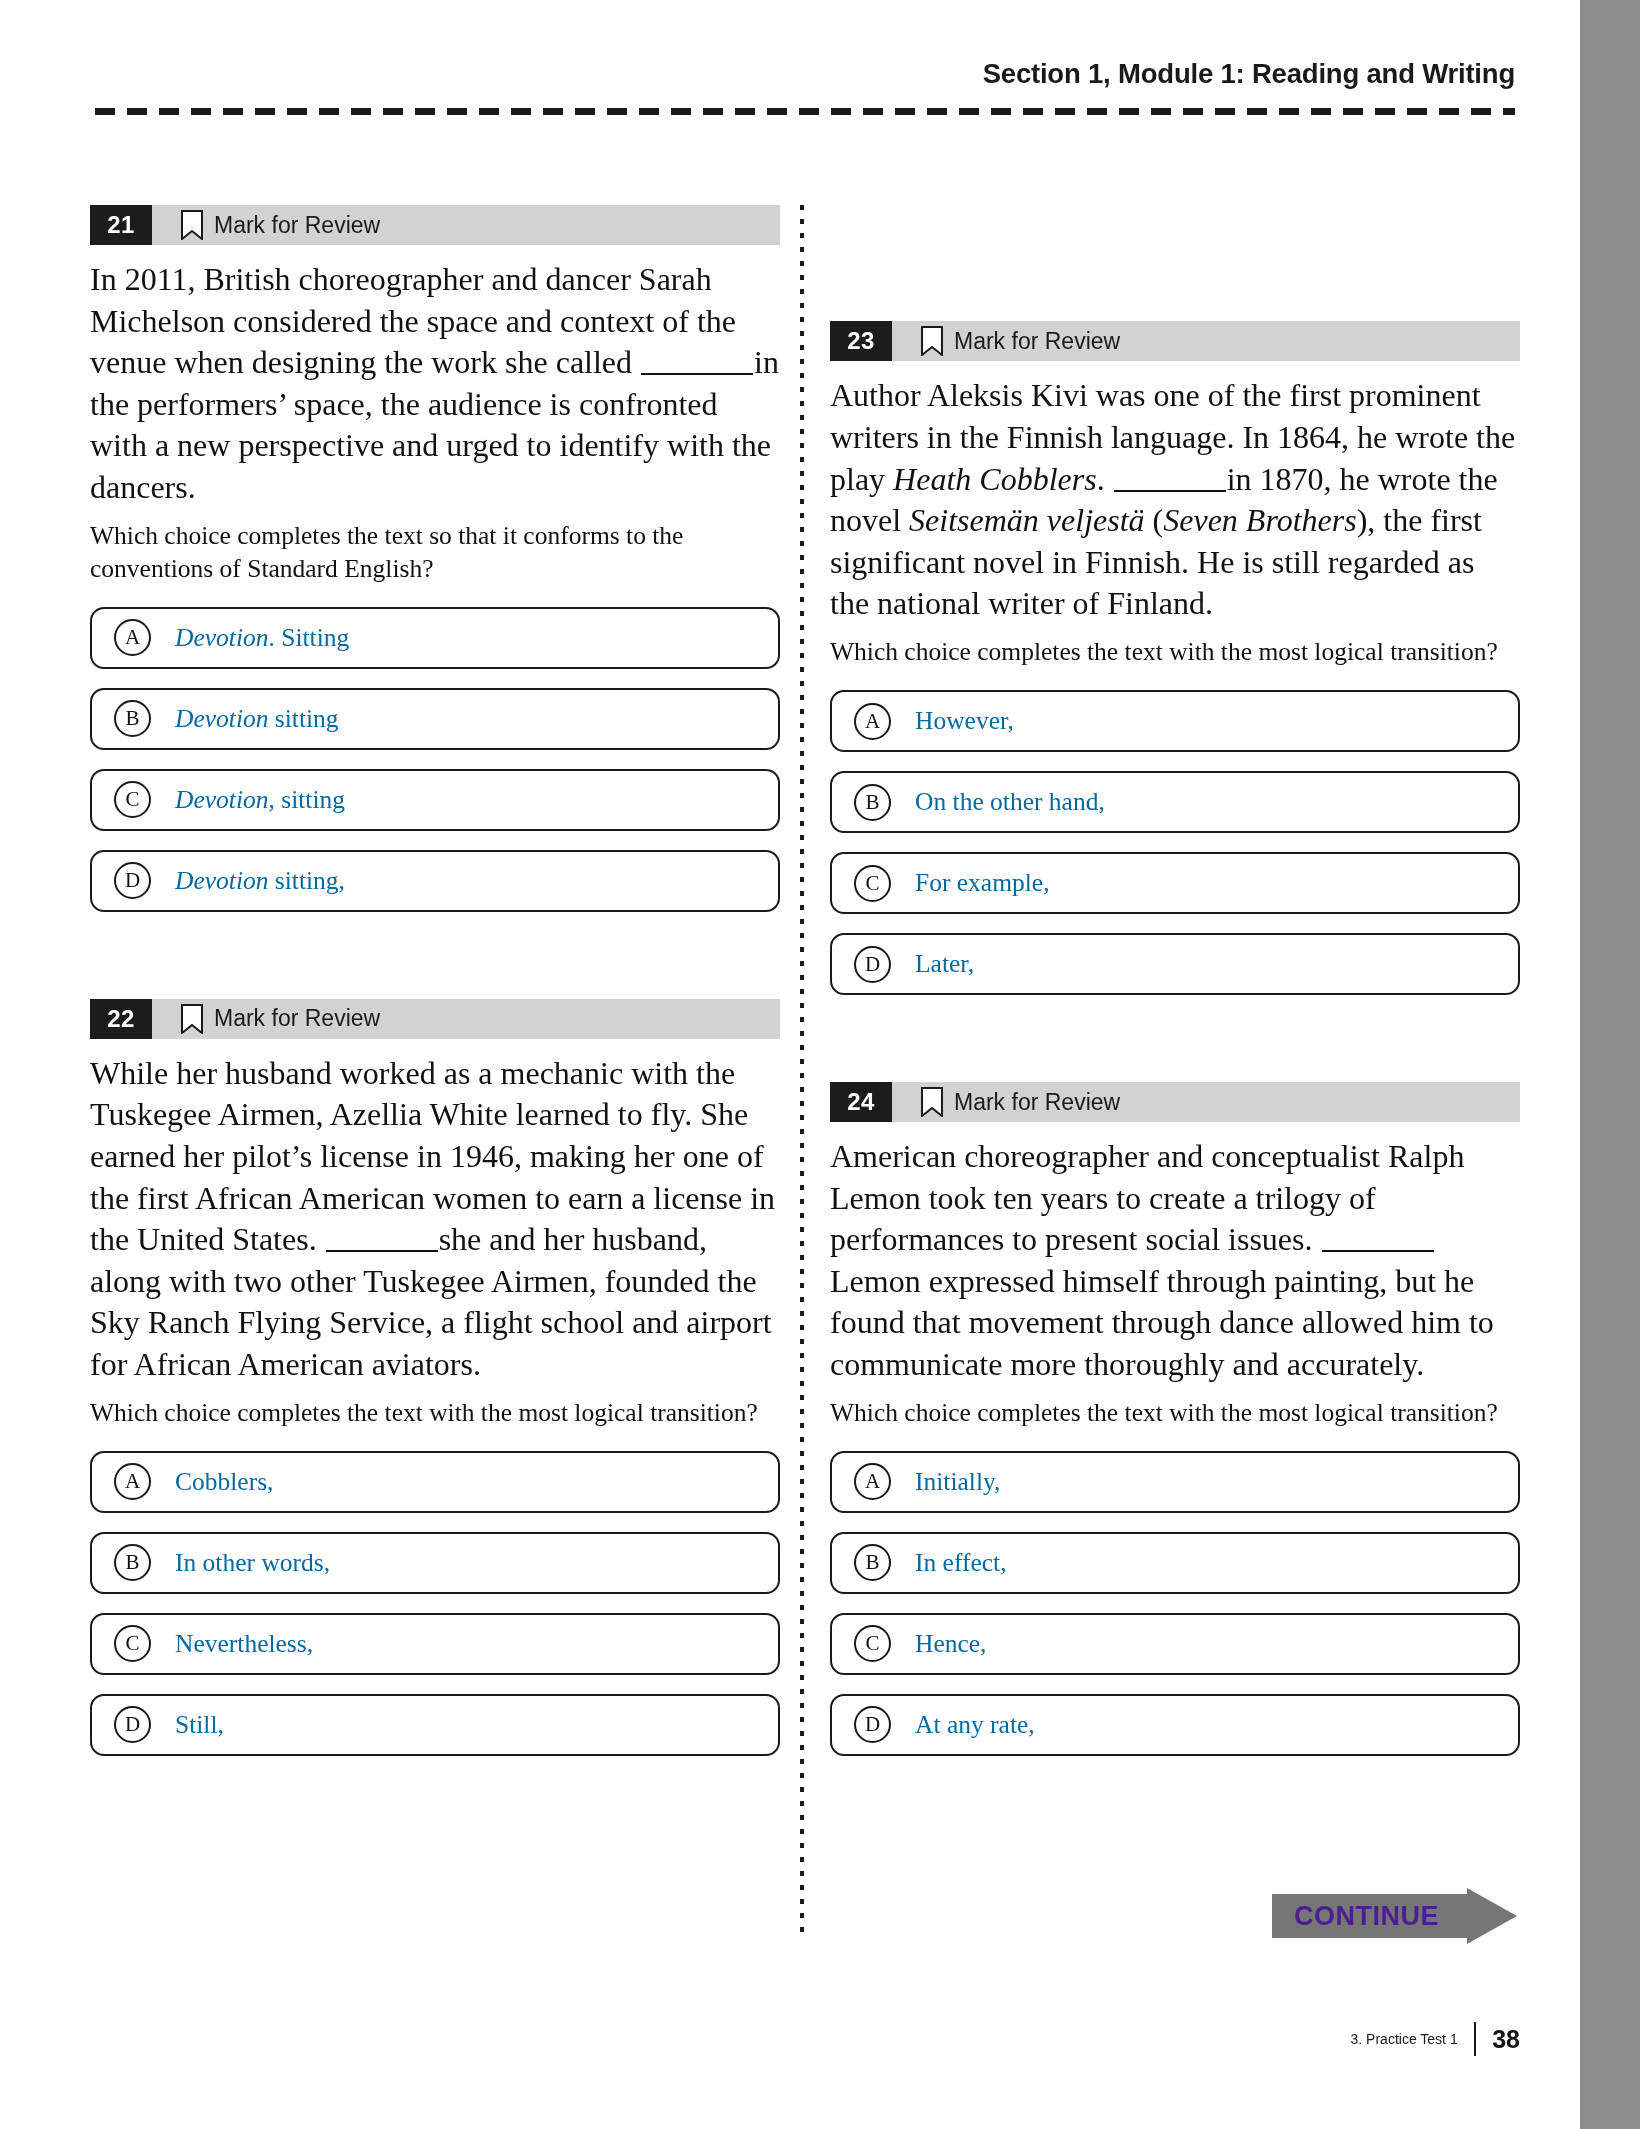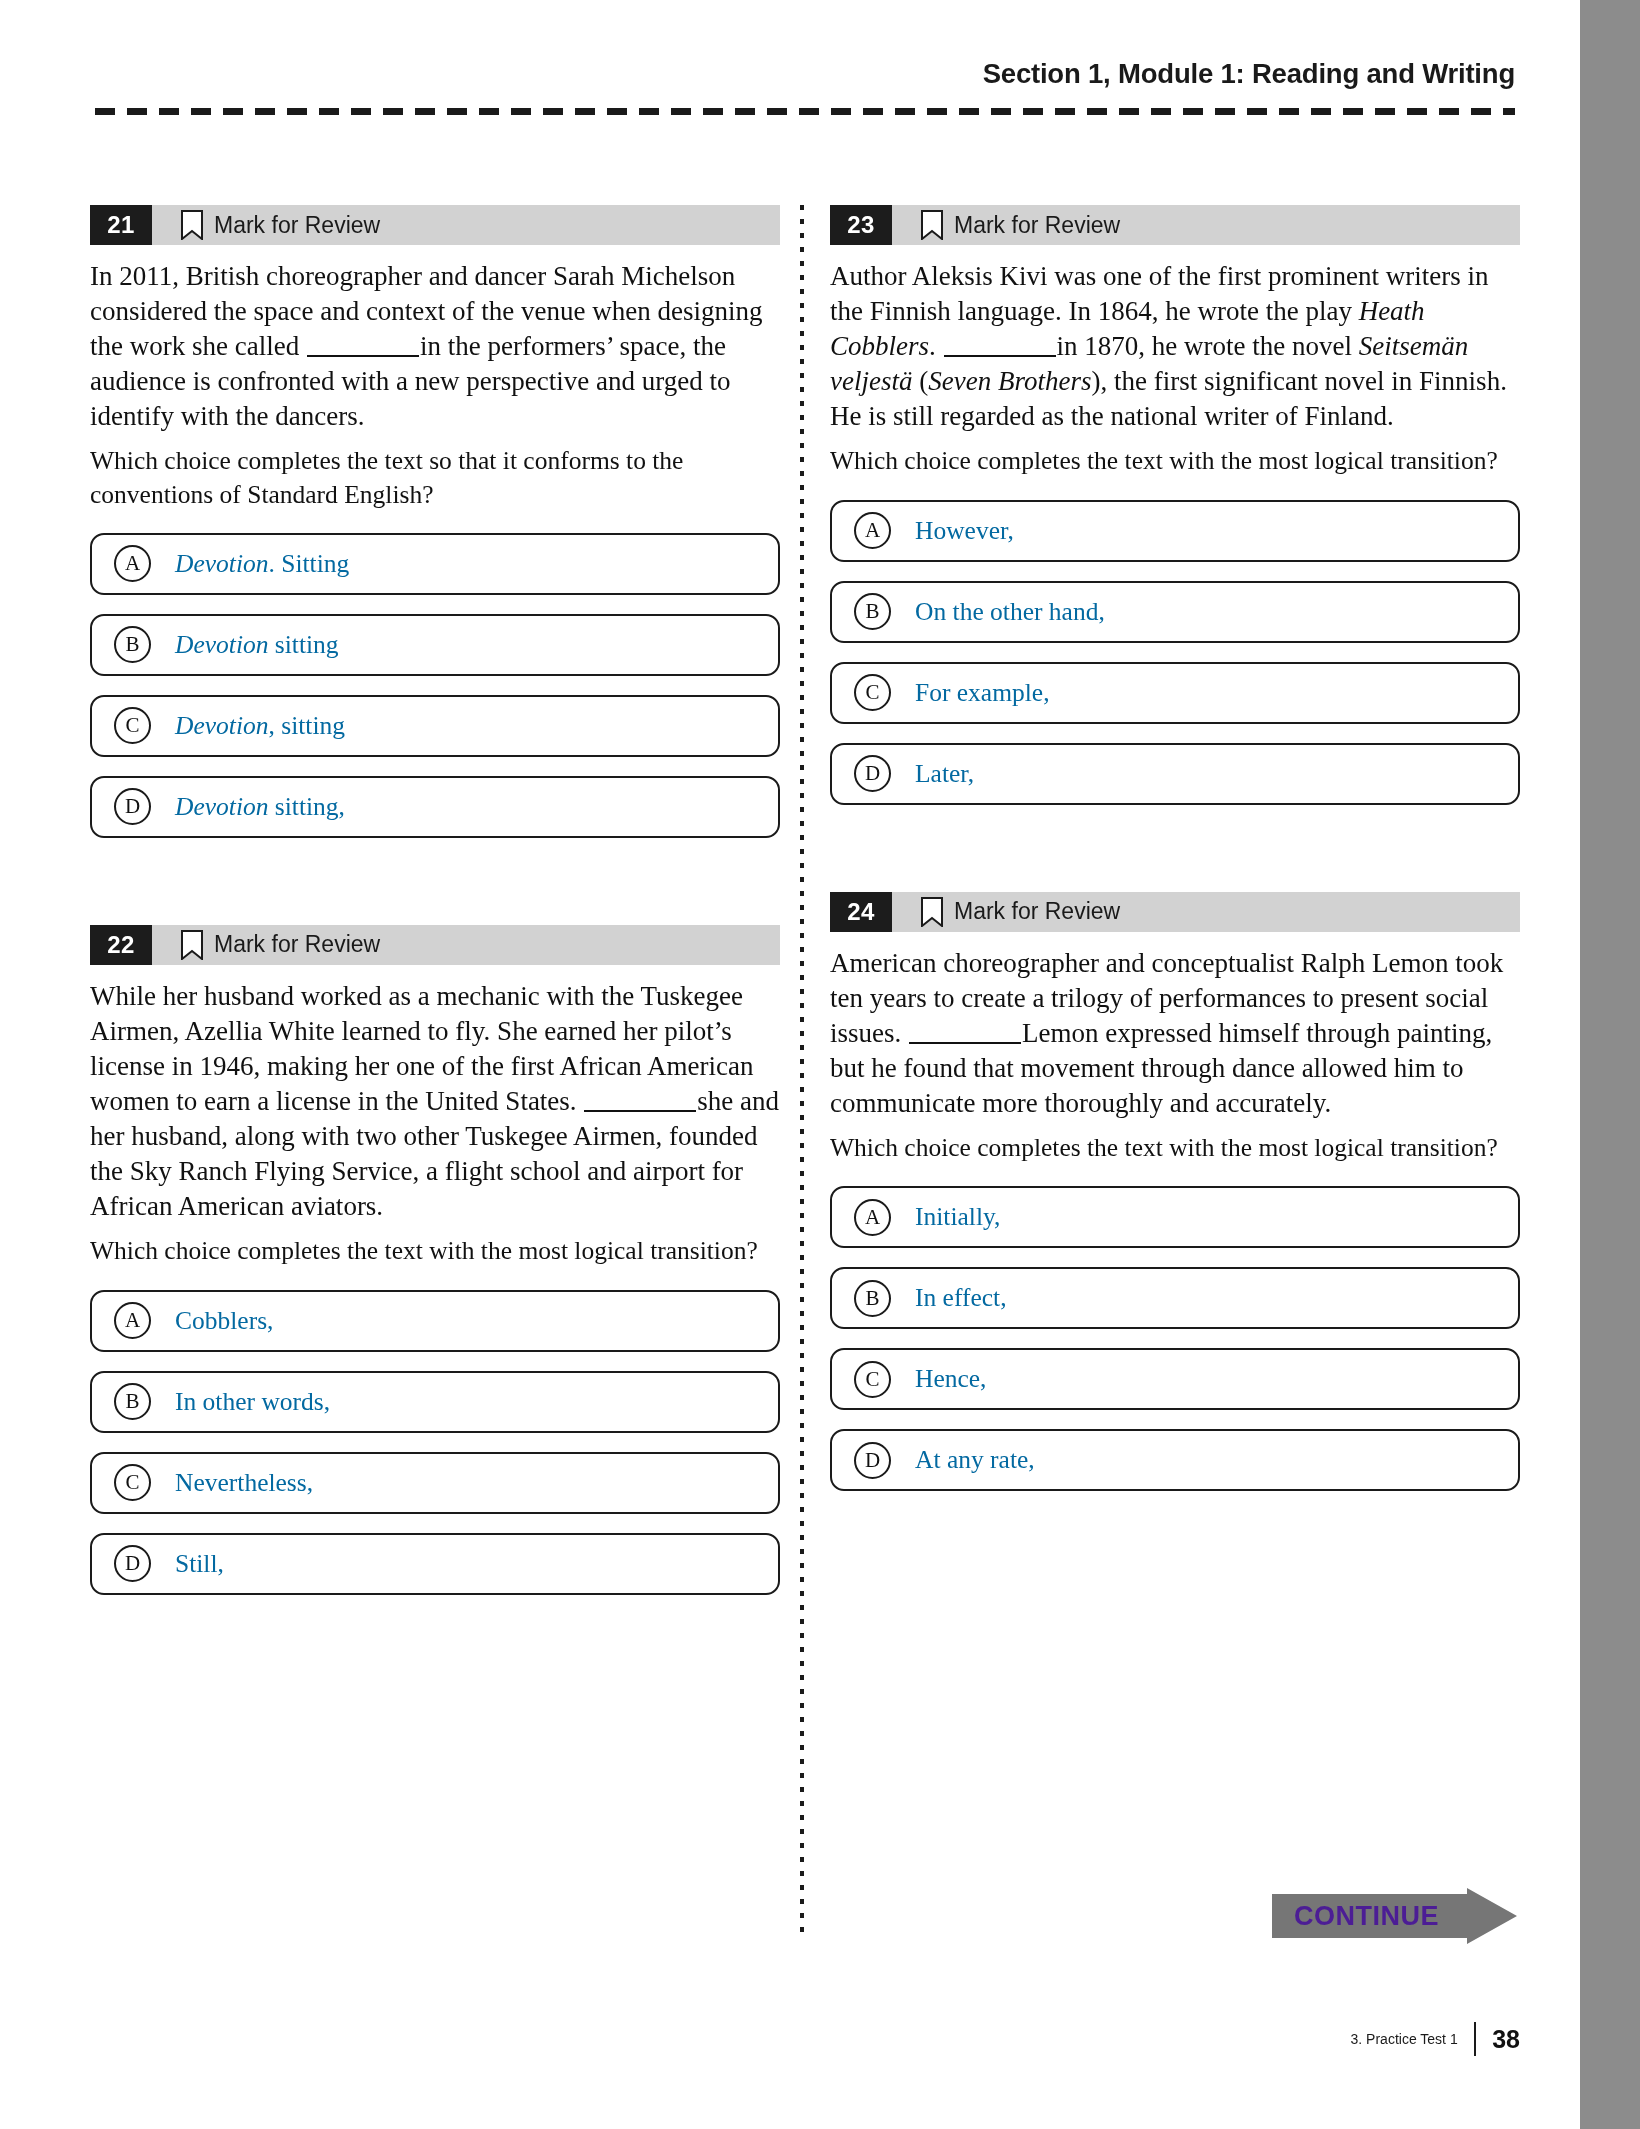--- a/index.html
+++ b/index.html
@@ -47,20 +47,21 @@
     width:100%;
     background-image:repeating-linear-gradient(to right,#1a1a1a 0px,#1a1a1a 20px,transparent 20px,transparent 32px);
   }
   
   .columns{
     position:absolute;
     left:90px;top:205px;
     width:1430px;
     display:flex;
     gap:0px;
+    align-items:flex-end;
   }
   .col{
     width:690px;
     position:relative;
   }
   .col-left{padding-right:0;}
   .col-right{margin-left:50px;}
   
   .divider{
     position:absolute;
@@ -99,21 +100,21 @@
     width:24px;height:30px;
     display:block;
   }
   .mark-label{
     font-family:"Liberation Sans", sans-serif;
     font-size:23px;
     color:#1a1a1a;
   }
   .q-passage{
     margin-top:14px;
-    font-size:27px;
+    font-size:32px;
     line-height:1.30;
     color:#111;
     text-align:left;
   }
   .q-prompt{
     margin-top:10px;
     font-size:25.5px;
     line-height:1.30;
     color:#111;
   }

